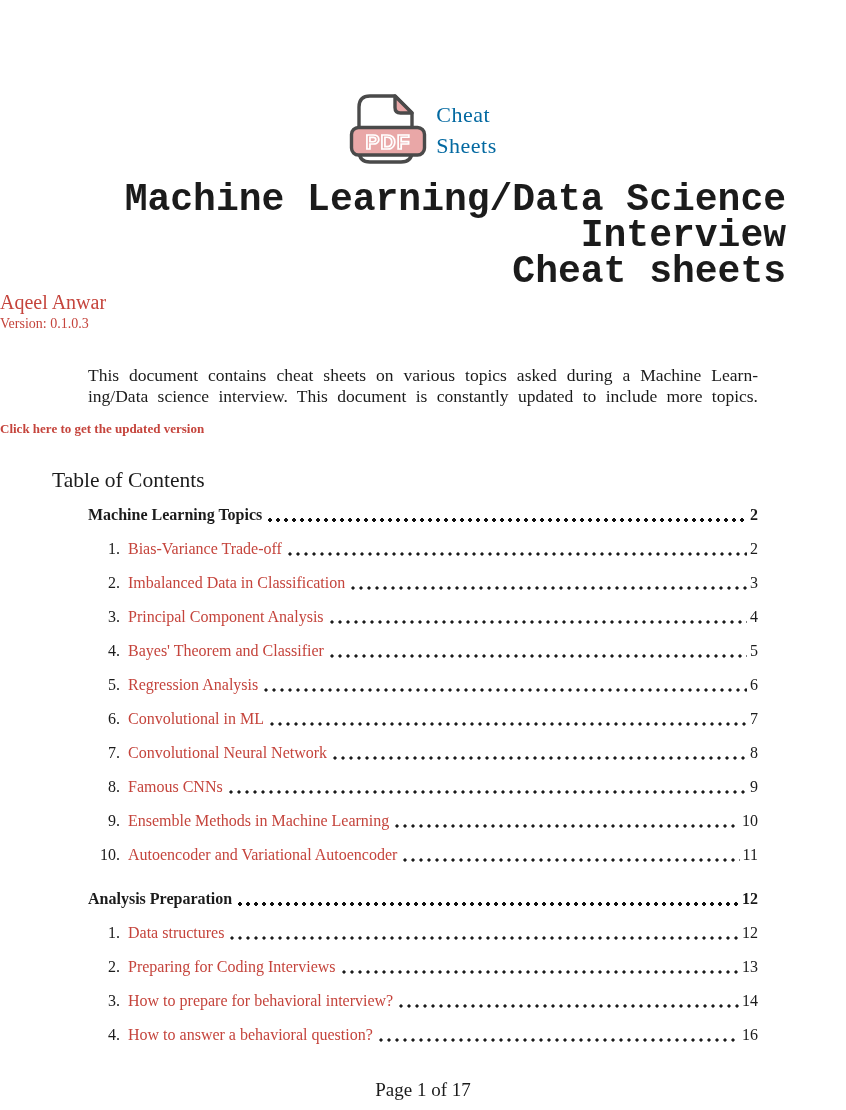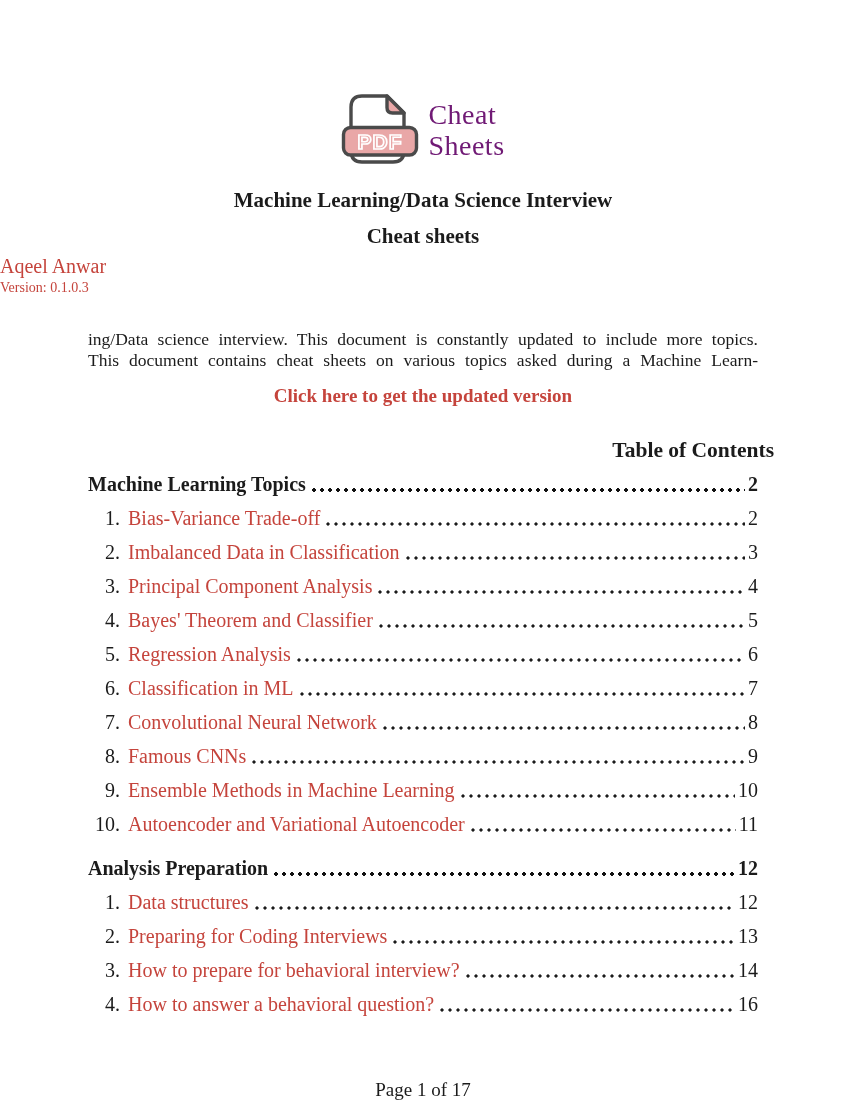--- a/index.html
+++ b/index.html
@@ -35,66 +35,65 @@
   .logo-icon .pdf-text {
     font-family: "Liberation Sans", sans-serif;
     font-weight: bold;
     font-size: 21px;
     letter-spacing: 1px;
     fill: var(--logo-pink);
     stroke: #ffffff;
     stroke-width: 1.7px;
   }
   .brand {
-    font-size: 28px;
+    font-size: 22px;
     line-height: 31px;
-    color: #701a75;
+    color: #0369a1;
     letter-spacing: 0.5px;
   }
   
   .doc-title {
     margin: 15px 60px 0;
-    text-align: center;
-    font-size: 21px;
+    text-align: right;
+    font-size: 38px;
     line-height: 36px;
     font-weight: bold;
+    font-family: Liberation Mono, monospace;
   }
   .author {
     margin-top: 1px;
     font-size: 20px;
     color: var(--accent-red);
   }
   .version {
     margin-top: 2px;
     font-size: 14px;
     color: var(--accent-red);
   }
   
   .intro {
     margin: 33px 88px 0;
     font-size: 17.5px;
     line-height: 20.5px;
   }
   .intro .jline { text-align: justify; text-align-last: justify; }
   .update-link {
     margin-top: 15px;
-    text-align: center;
-    font-size: 19px;
+    font-size: 13px;
     font-weight: bold;
     color: var(--accent-red);
     cursor: pointer;
   }
   
   .toc-heading {
-    margin: 31px 72px 0;
+    margin: 31px 52px 0;
     font-size: 21.5px;
-    font-weight: bold;
-    text-align: right;
-  }
-  .toc { margin: 4px 88px; font-size: 20px; }
+    font-weight: normal;
+  }
+  .toc { margin: 4px 88px; font-size: 16px; }
   .toc-row {
     display: flex;
     align-items: baseline;
     line-height: 21px;
     margin-top: 13px;
   }
   .toc-row.first { margin-top: 11px; }
   .toc-row.sec-gap { margin-top: 23px; }
   .sec-row { font-weight: bold; }
   .num {
@@ -149,22 +148,22 @@
   </div>
 
   <div class="doc-title">
     <div>Machine Learning/Data Science Interview</div>
     <div>Cheat sheets</div>
   </div>
   <div class="author">Aqeel Anwar</div>
   <div class="version">Version: 0.1.0.3</div>
 
   <div class="intro">
+    <div class="jline">This document contains cheat sheets on various topics asked during a Machine Learn-</div>
     <div class="jline">ing/Data science interview. This document is constantly updated to include more topics.</div>
-    <div class="jline">This document contains cheat sheets on various topics asked during a Machine Learn-</div>
   </div>
   <div class="update-link">Click here to get the updated version</div>
 
   <div class="toc-heading">Table of Contents</div>
 
   <div class="toc">
 
     <div class="toc-row sec-row first">
       <span class="sec-title">Machine Learning Topics</span>
       <span class="leader"></span>
@@ -196,21 +195,21 @@
       <span class="page-num">5</span>
     </div>
     <div class="toc-row item-row">
       <span class="num">5.</span>
       <span class="toc-link">Regression Analysis</span>
       <span class="leader"></span>
       <span class="page-num">6</span>
     </div>
     <div class="toc-row item-row">
       <span class="num">6.</span>
-      <span class="toc-link">Classification in ML</span>
+      <span class="toc-link">Convolutional in ML</span>
       <span class="leader"></span>
       <span class="page-num">7</span>
     </div>
     <div class="toc-row item-row">
       <span class="num">7.</span>
       <span class="toc-link">Convolutional Neural Network</span>
       <span class="leader"></span>
       <span class="page-num">8</span>
     </div>
     <div class="toc-row item-row">

